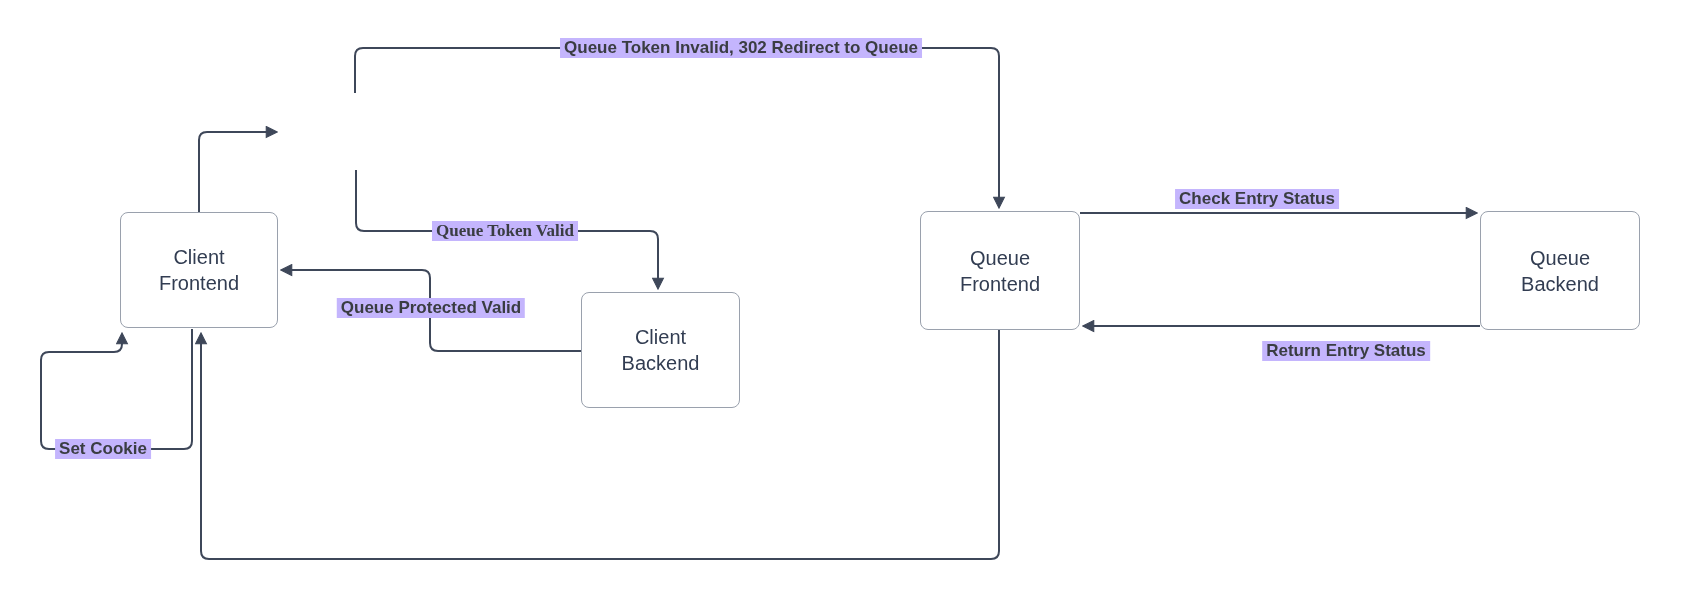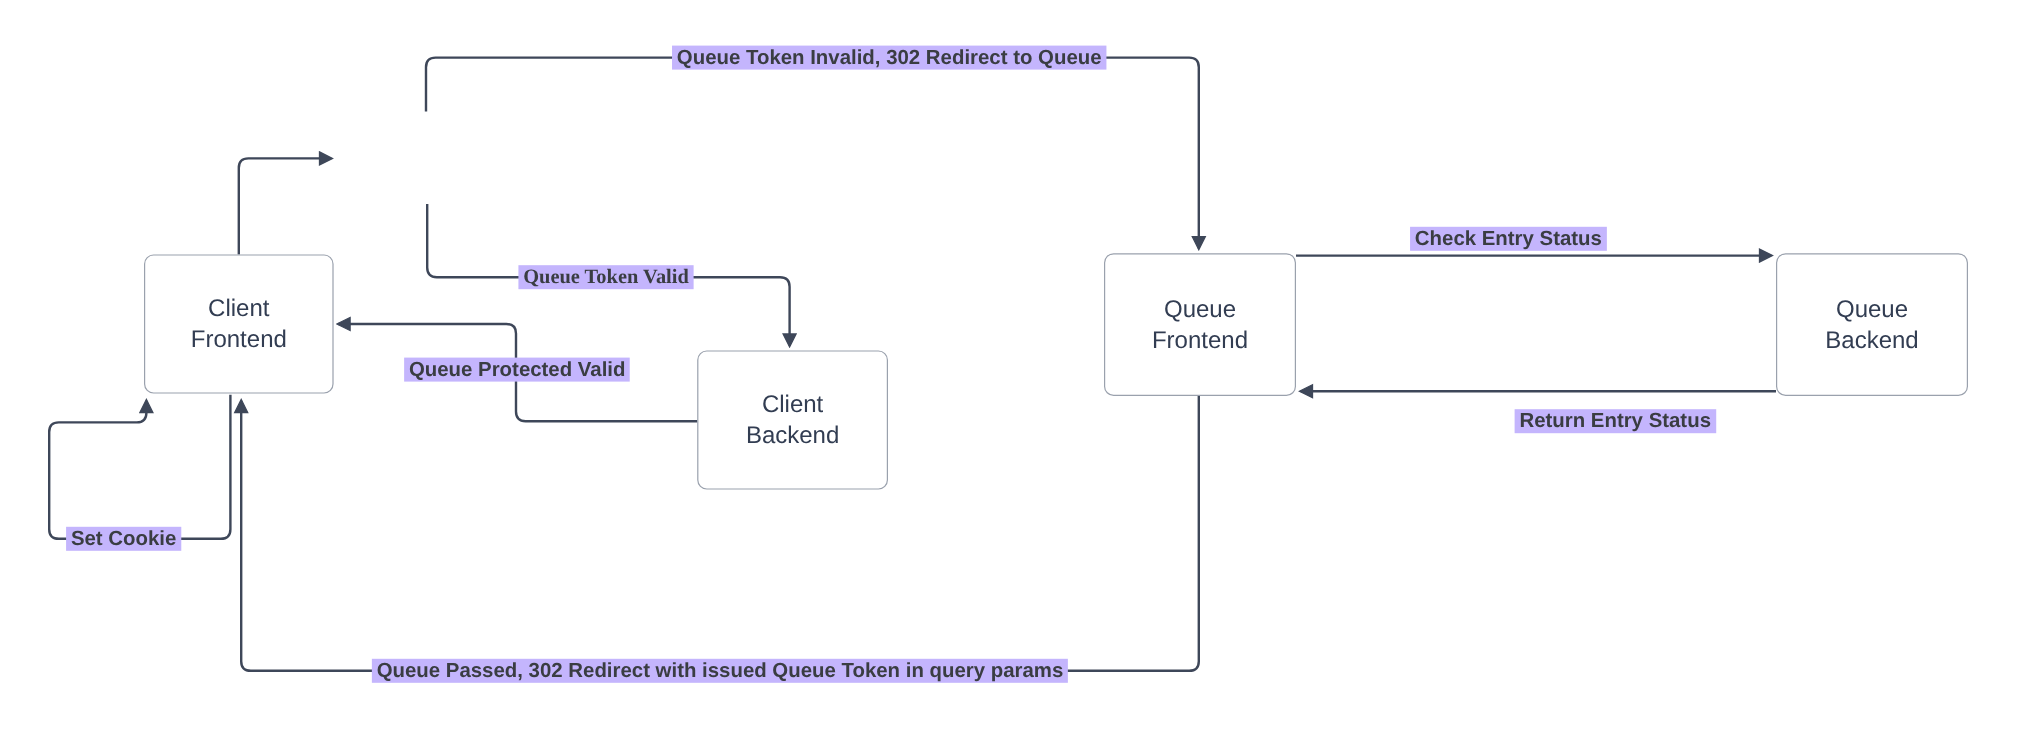--- a/index.html
+++ b/index.html
@@ -111,15 +111,14 @@
   <span class="edge-label" style="left:505px; top:231px;font-family:Liberation Serif, serif;">Queue Token Valid</span>
 
   <span class="edge-label" style="left:431px; top:308px;">Queue Protected Valid</span>
 
   <span class="edge-label" style="left:103px; top:449px;">Set Cookie</span>
 
   <span class="edge-label" style="left:1257px; top:199px;">Check Entry Status</span>
 
   <span class="edge-label" style="left:1346px; top:326px;margin-top:25px;">Return Entry Status</span>
 
-  <span class="edge-label" style="left:600px; top:559px;">Queue Passed, 302 Redirect with issued Queue Token in query params</span>
 
 </div>
 
 </body></html>

